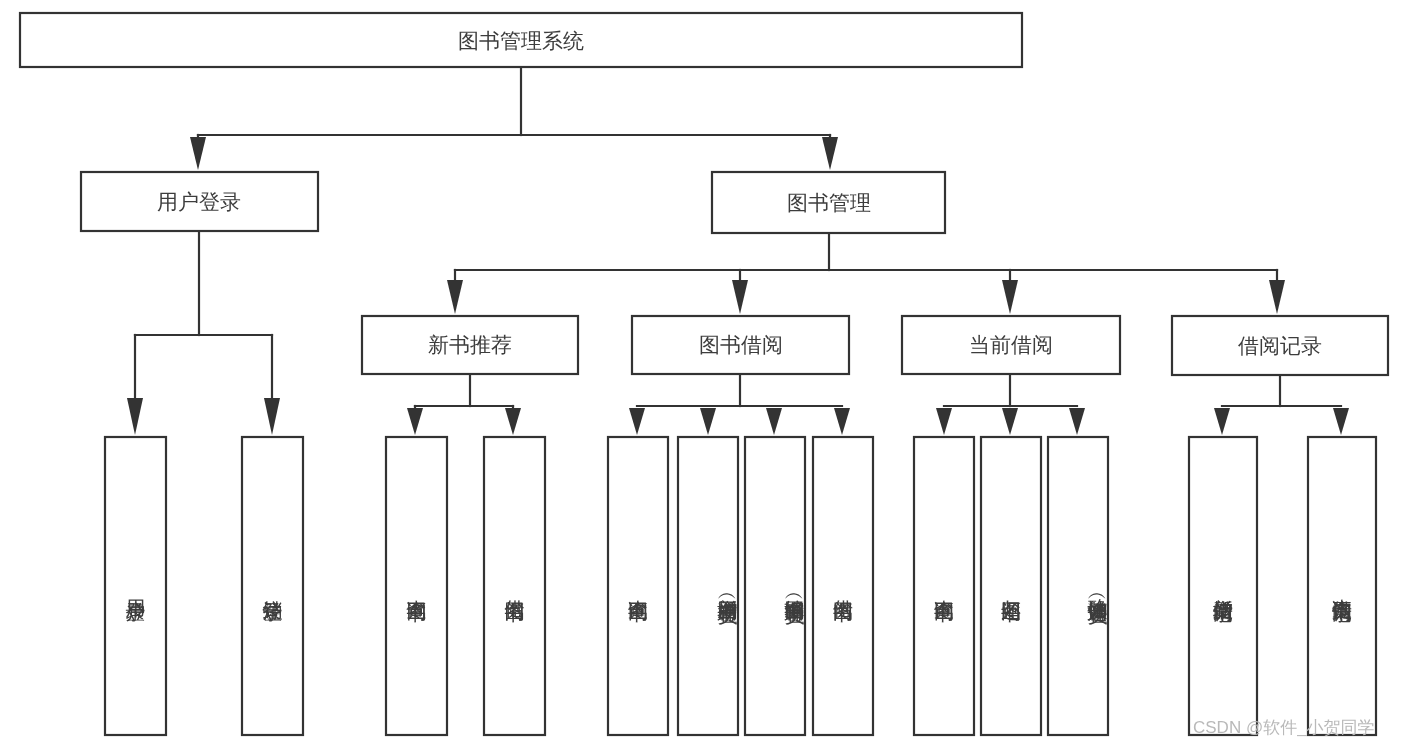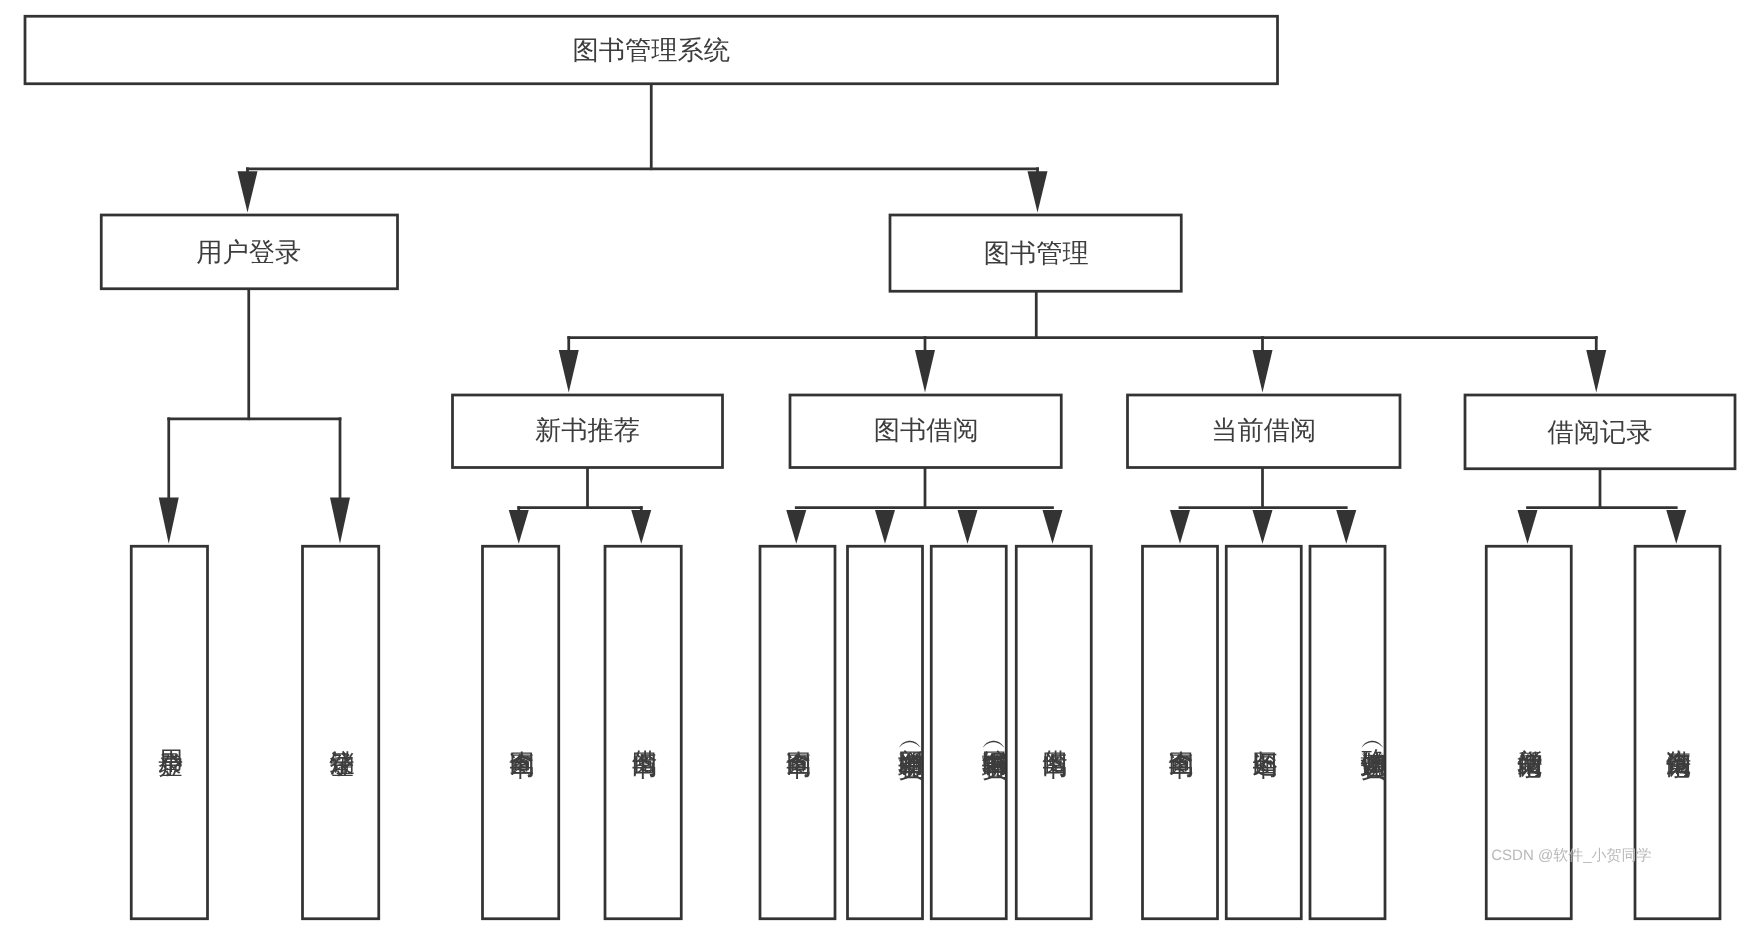--- a/index.html
+++ b/index.html
@@ -64,23 +64,23 @@
     white-space: nowrap;
     pointer-events: none;
     user-select: none;
   }
   .vlabel.centered {
     align-items: center;
   }
   .watermark {
     position: absolute;
     left: 1193px;
-    top: 676px;
-    font-family: "Liberation Sans", "DejaVu Sans", sans-serif;
-    font-size: 12px;
+    top: 716px;
+    font-family: "Liberation Sans", "DejaVu Sans", sans-serif;
+    font-size: 17px;
     color: #b9b9b9;
     white-space: nowrap;
     user-select: none;
   }
 </style>
 </head>
 <body>
 
 <div id="diagram-root">
 

